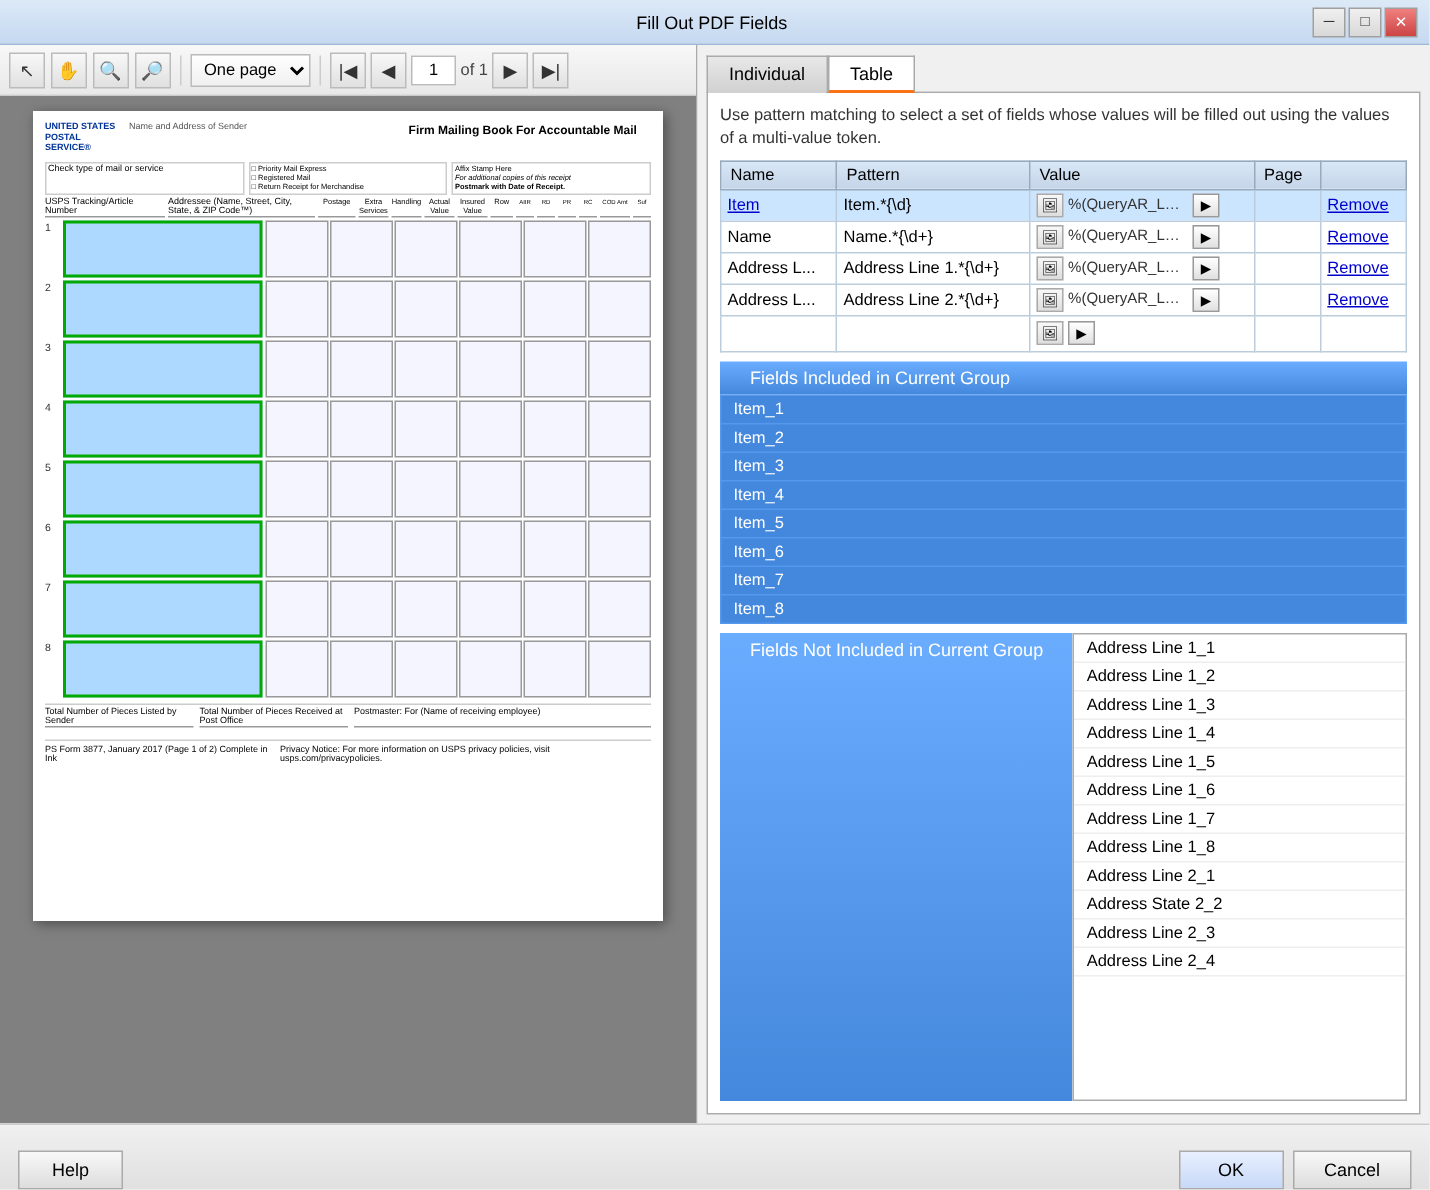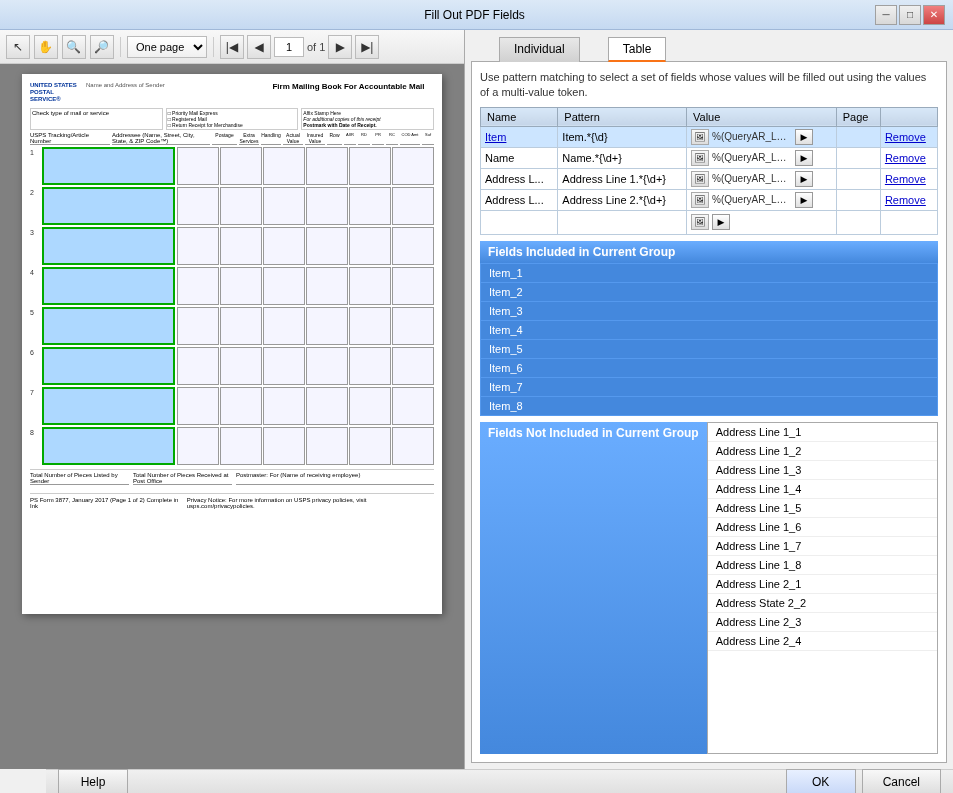--- a/index.html
+++ b/index.html
@@ -217,21 +217,20 @@
     }
     .tab {
       padding: 4px 14px;
       border: 1px solid #aaa;
       background: linear-gradient(to bottom, #e8e8e8, #d0d0d0);
       cursor: pointer;
       font-size: 12px;
       border-bottom: none;
       position: relative;
       bottom: -1px;
-      margin-left: 28px;
     }
     .tab.active {
       background: #fff;
       border-bottom: 2px solid #f97316;
       z-index: 1;
     }
 
     .tab-content {
       border: 1px solid #aaa;
       background: #fff;
@@ -319,22 +318,22 @@
     .empty-row td {
       background: #fff !important;
       height: 24px;
     }
 
     
     .section-header {
       background: linear-gradient(to bottom, #6aadff, #4488dd);
       color: #fff;
       font-size: 12px;
-      font-weight: bold;
-      padding: 4px 8px;
+      font-weight: normal;
+      padding: 4px 20px;
       flex-shrink: 0;
     }
 
     .included-fields {
       display: flex;
       flex-direction: column;
       flex-shrink: 0;
     }
 
     .field-list {
@@ -373,29 +372,28 @@
     .not-included-item {
       padding: 3px 8px;
       font-size: 11px;
       border-bottom: 1px solid #eee;
       cursor: pointer;
       color: #000;
     }
 
     
     .bottom-bar {
-      height: 24px;
+      height: 44px;
       background: linear-gradient(to bottom, #f0f0f0, #e0e0e0);
       border-top: 1px solid #ccc;
       display: flex;
-      align-items: center;
+      align-items: flex-end;
       justify-content: space-between;
       padding: 0 12px;
       flex-shrink: 0;
-      margin-left: 46px;
     }
     .bottom-btn {
       padding: 5px 20px;
       background: linear-gradient(to bottom, #f8f8f8, #ddd);
       border: 1px solid #aaa;
       cursor: pointer;
       font-size: 12px;
       min-width: 70px;
     }
     .bottom-btn.primary {

